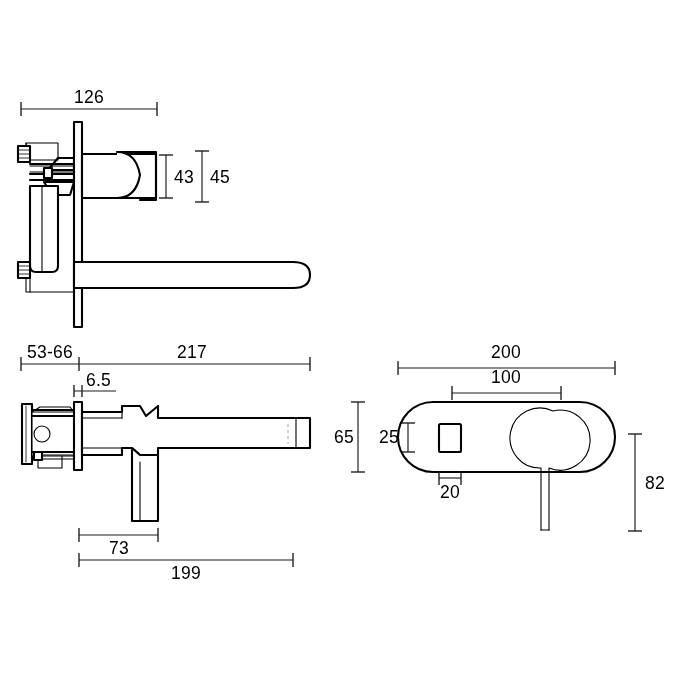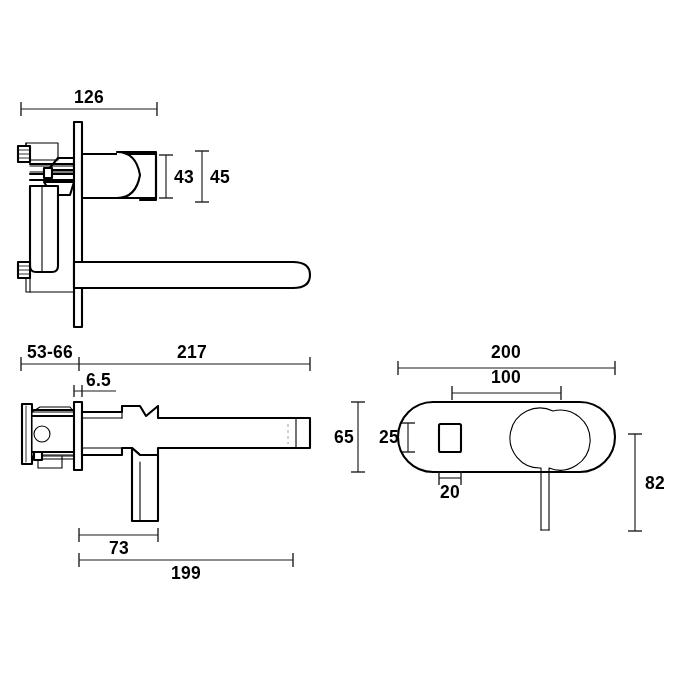--- a/index.html
+++ b/index.html
@@ -11,21 +11,20 @@
     width: 675px;
     height: 675px;
     font-family: "Liberation Sans", sans-serif;
     overflow: hidden;
   }
   #drawing-root {
     position: relative;
     width: 675px;
     height: 675px;
     background: #737373;
-    font-weight: bold;
   }
   svg.tech-drawing {
     display: block;
     width: 675px;
     height: 675px;
   }
   .outline {
     fill: none;
     stroke: #000000;
     stroke-width: 2.1;

